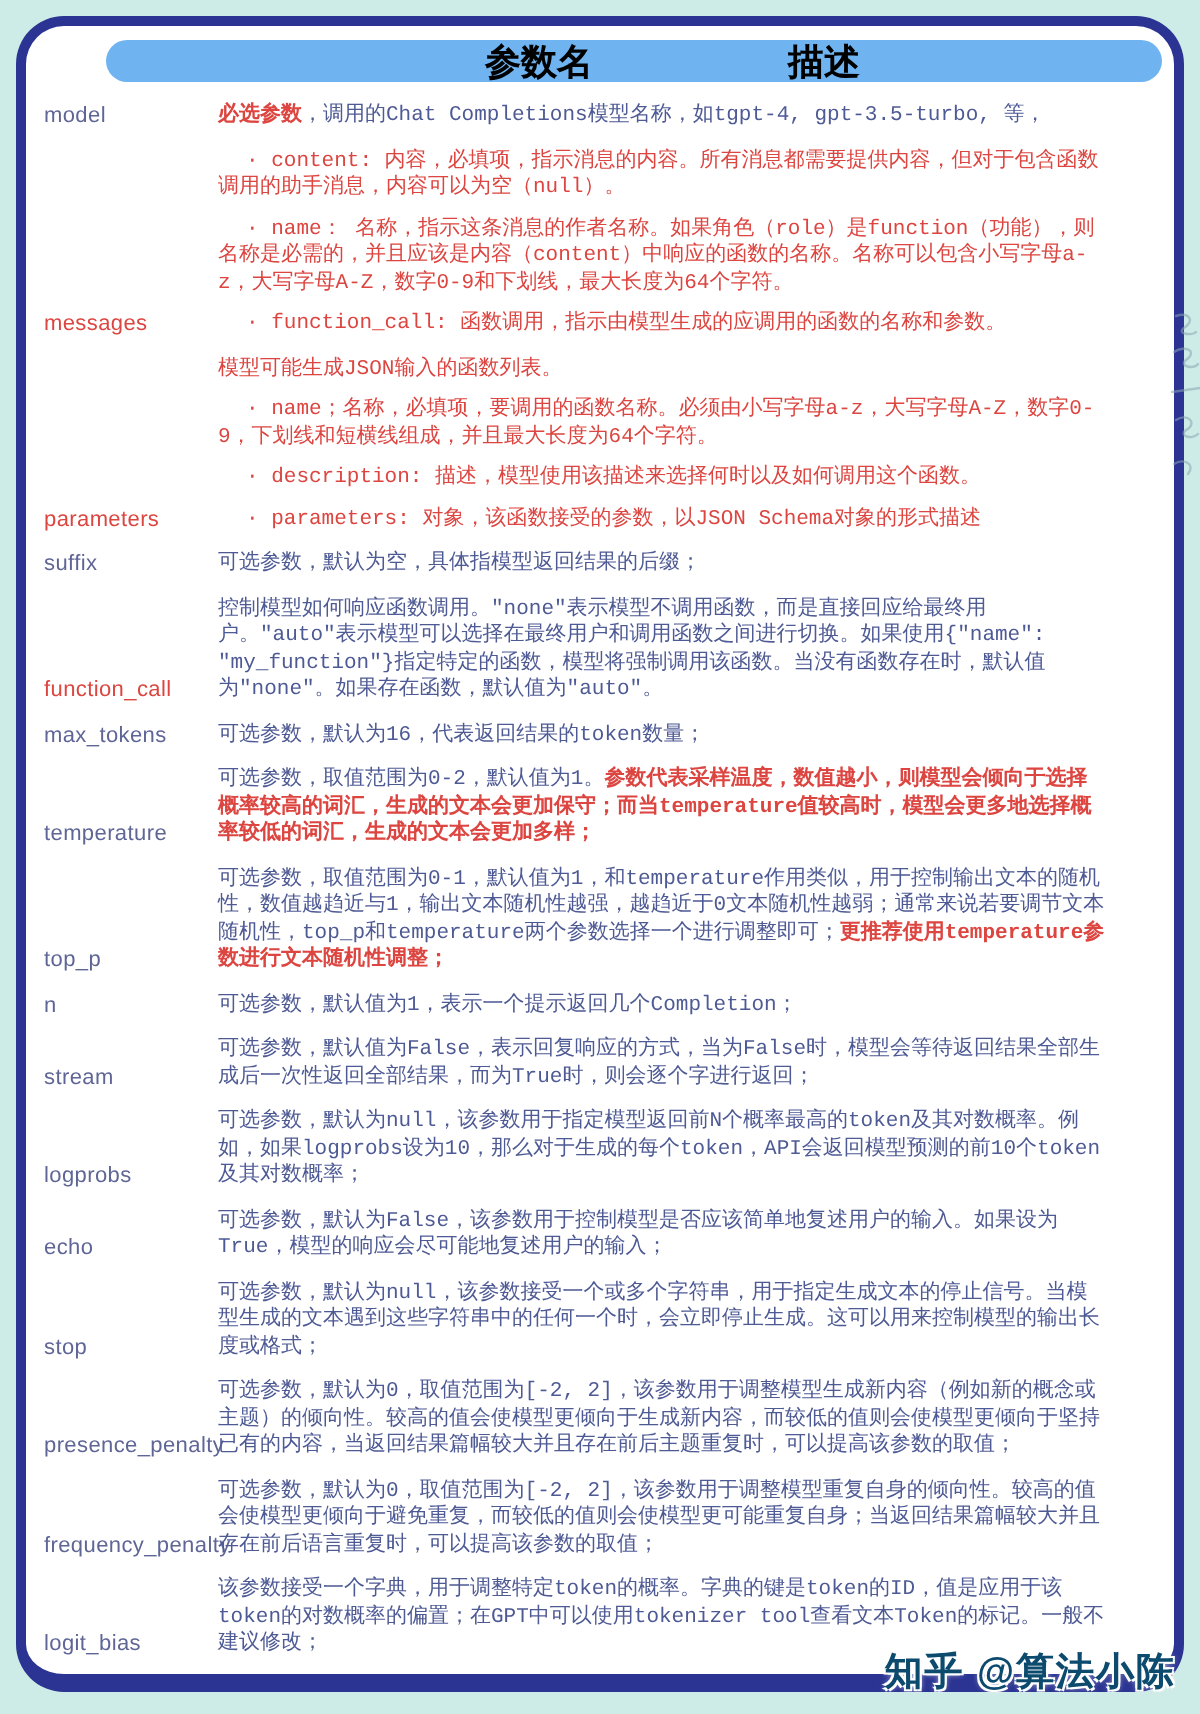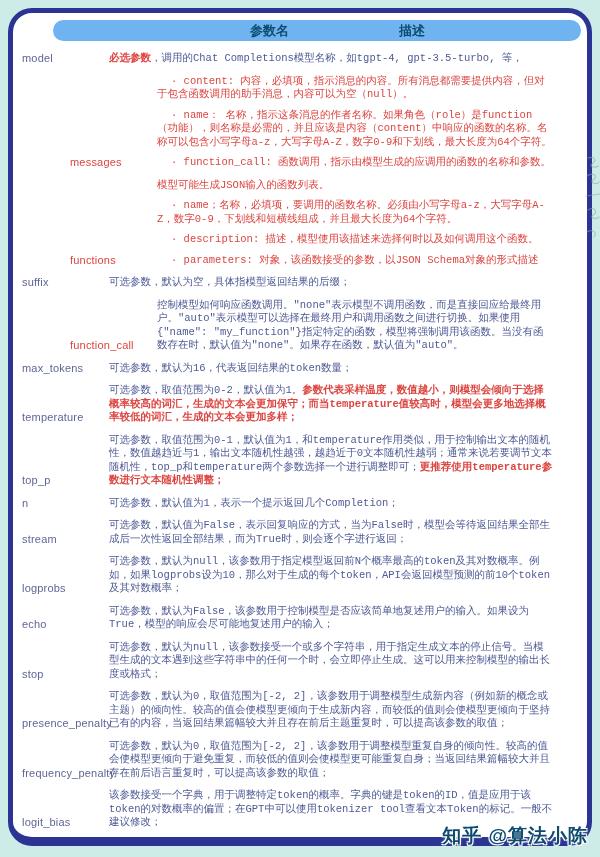--- a/index.html
+++ b/index.html
@@ -23,23 +23,23 @@
     position: relative;
     margin: 7px 6px 4px 40px;
     height: 21px;
     background: #6fb4f1;
     border-radius: 11px;
   }
   .header-pill .hlabel {
     position: absolute;
     top: 50%;
     transform: translate(-50%, -50%);
-    color: #0c4a6e;
+    color: #000000;
     font-weight: bold;
-    font-size: 13px;
+    font-size: 18px;
     white-space: nowrap;
   }
   .hlabel.h0 { left: 41%; }
   .hlabel.h1 { left: 68%; }
   .rows {
     padding: 3px 34px 0 9px;
   }
   .row {
     display: flex;
     align-items: flex-end;
@@ -56,21 +56,21 @@
   .cell.desc {
     flex: 1;
     font-size: 10.5px;
     line-height: 13.5px;
     font-family: Liberation Mono, monospace;
   }
   .para { margin-top: 7px; }
   .para:first-child { margin-top: 0; }
   .para.bullet { text-indent: 14px; }
   .name.c-navy { color: #5f6696; }
-  .name.c-red  { color: #dc4540; margin-left: 48px; }
+  .name.c-red  { color: #dc4540; }
   .seg.c-navy { color: #4e5a94; }
   .seg.c-red  { color: #dc4540; }
   .seg.b { font-weight: bold; }
   .watermark {
     position: absolute;
     right: 12px; bottom: 8px;
     font-size: 19px;
     font-weight: bold;
     color: #0c4a6e;
     letter-spacing: 1px;
@@ -108,21 +108,21 @@
   <div class="row">
     <div class="cell name c-red">messages</div>
     <div class="cell desc">
           <div class="para bullet"><span class="seg c-red">· content: 内容，必填项，指示消息的内容。所有消息都需要提供内容，但对于包含函数调用的助手消息，内容可以为空（null）。</span></div>
           <div class="para bullet"><span class="seg c-red">· name： 名称，指示这条消息的作者名称。如果角色（role）是function（功能），则名称是必需的，并且应该是内容（content）中响应的函数的名称。名称可以包含小写字母a-z，大写字母A-Z，数字0-9和下划线，最大长度为64个字符。</span></div>
           <div class="para bullet"><span class="seg c-red">· function_call: 函数调用，指示由模型生成的应调用的函数的名称和参数。</span></div>
         </div>
   </div>
 
   <div class="row">
-    <div class="cell name c-red">functions</div>
+    <div class="cell name c-red">parameters</div>
     <div class="cell desc">
           <div class="para"><span class="seg c-red">模型可能生成JSON输入的函数列表。</span></div>
           <div class="para bullet"><span class="seg c-red">· name；名称，必填项，要调用的函数名称。必须由小写字母a-z，大写字母A-Z，数字0-9，下划线和短横线组成，并且最大长度为64个字符。</span></div>
           <div class="para bullet"><span class="seg c-red">· description: 描述，模型使用该描述来选择何时以及如何调用这个函数。</span></div>
           <div class="para bullet"><span class="seg c-red">· parameters: 对象，该函数接受的参数，以JSON Schema对象的形式描述</span></div>
         </div>
   </div>
 
   <div class="row">
     <div class="cell name c-navy">suffix</div>

